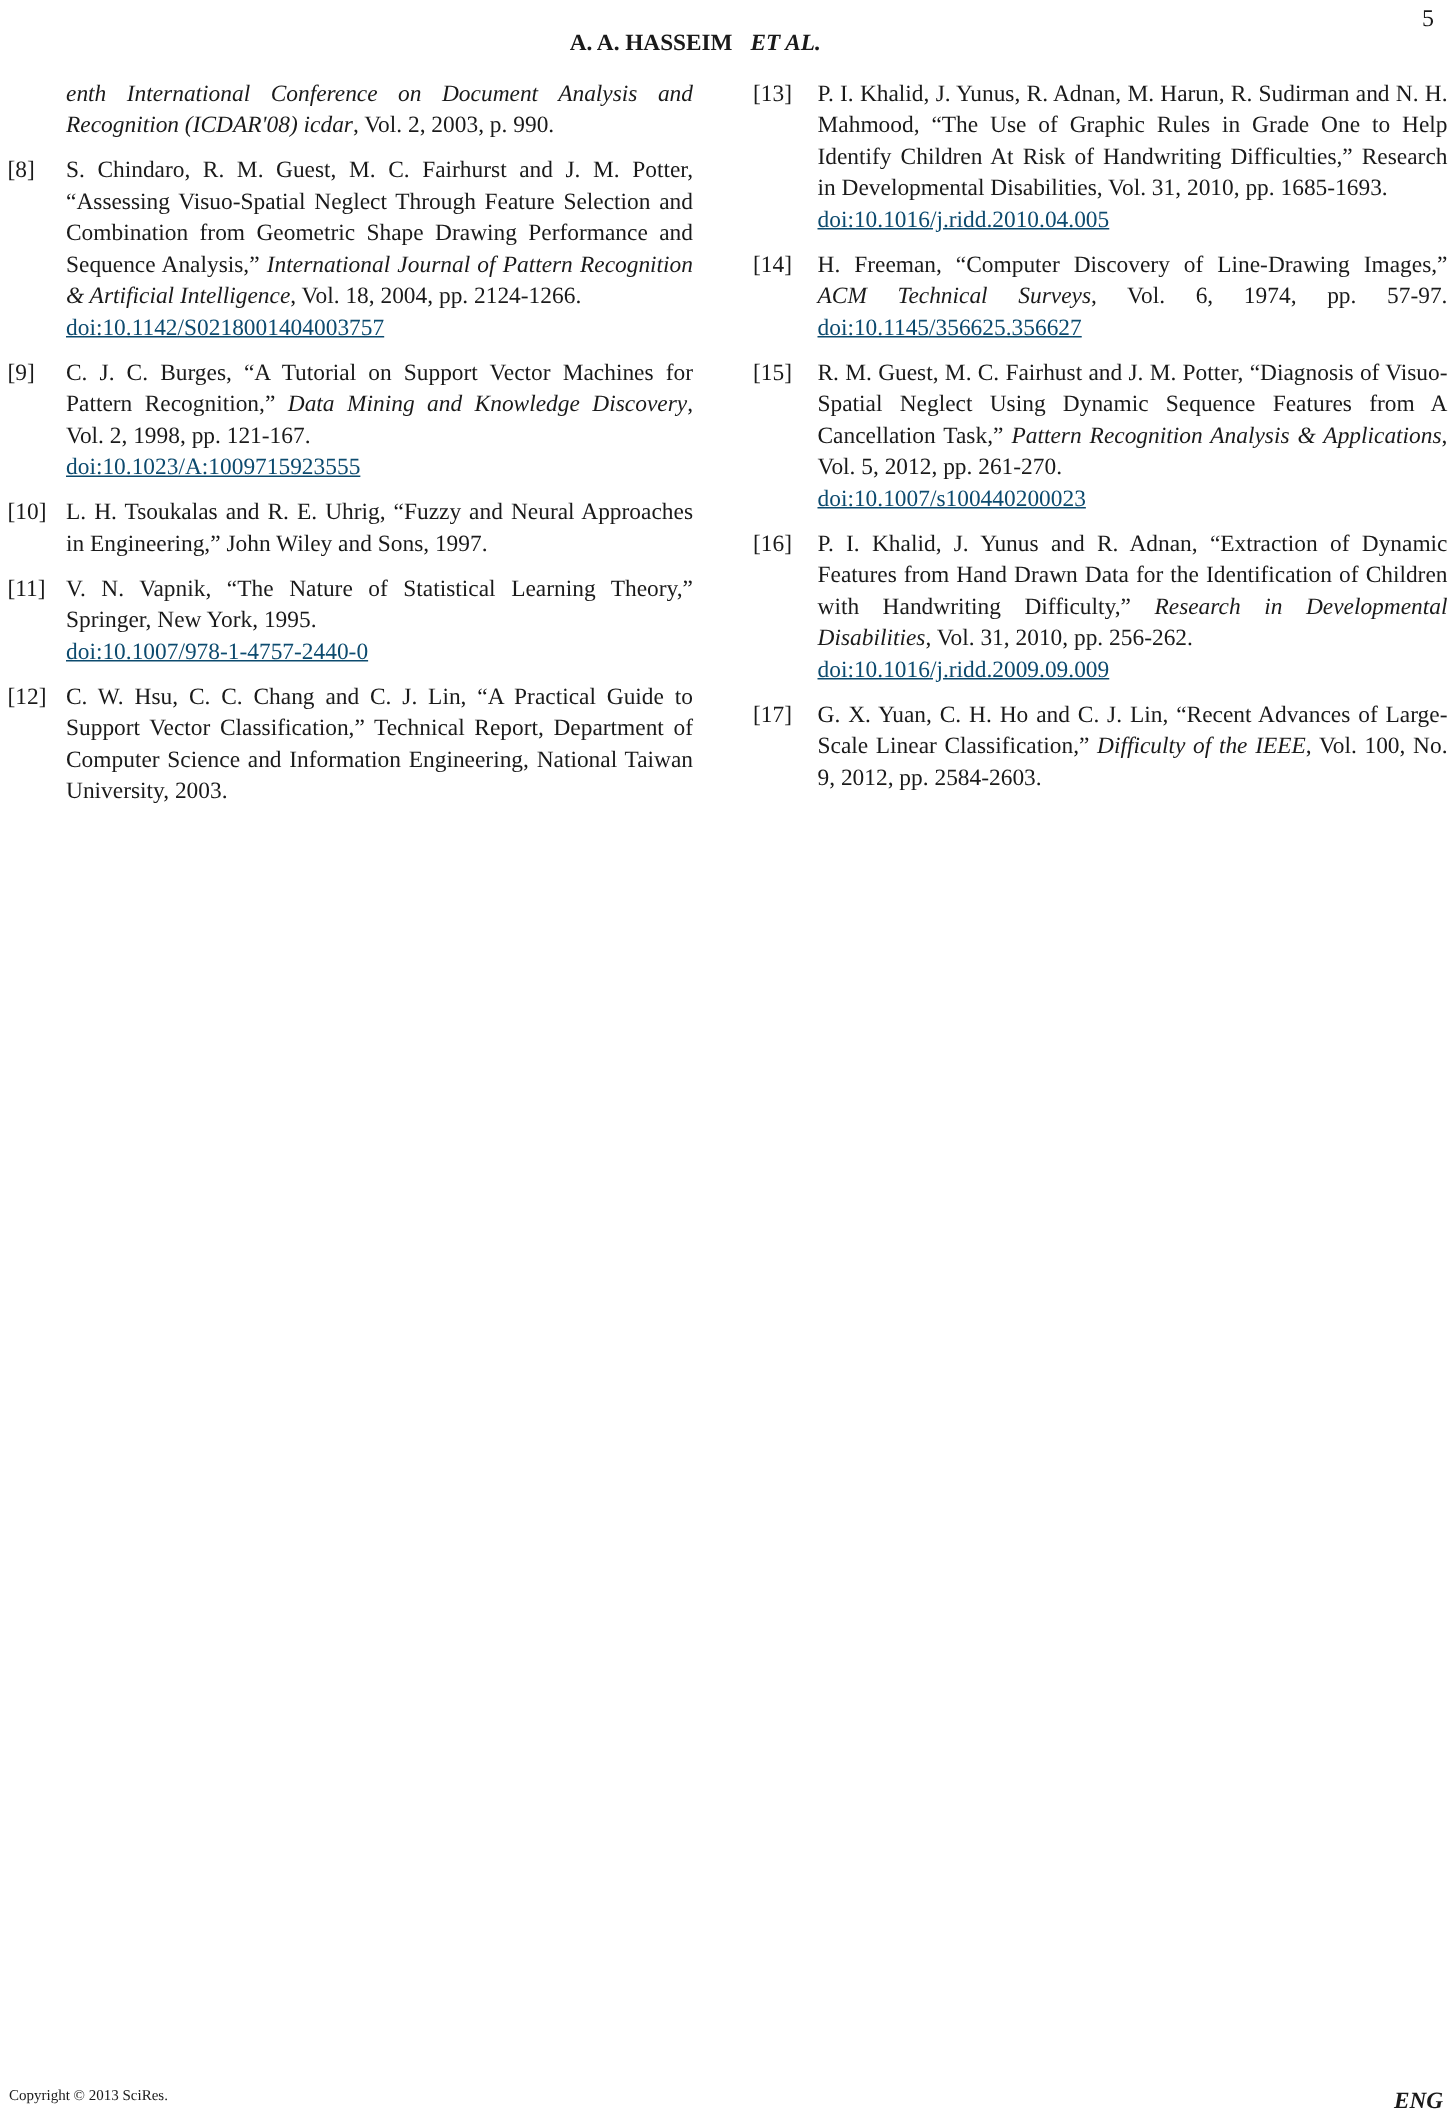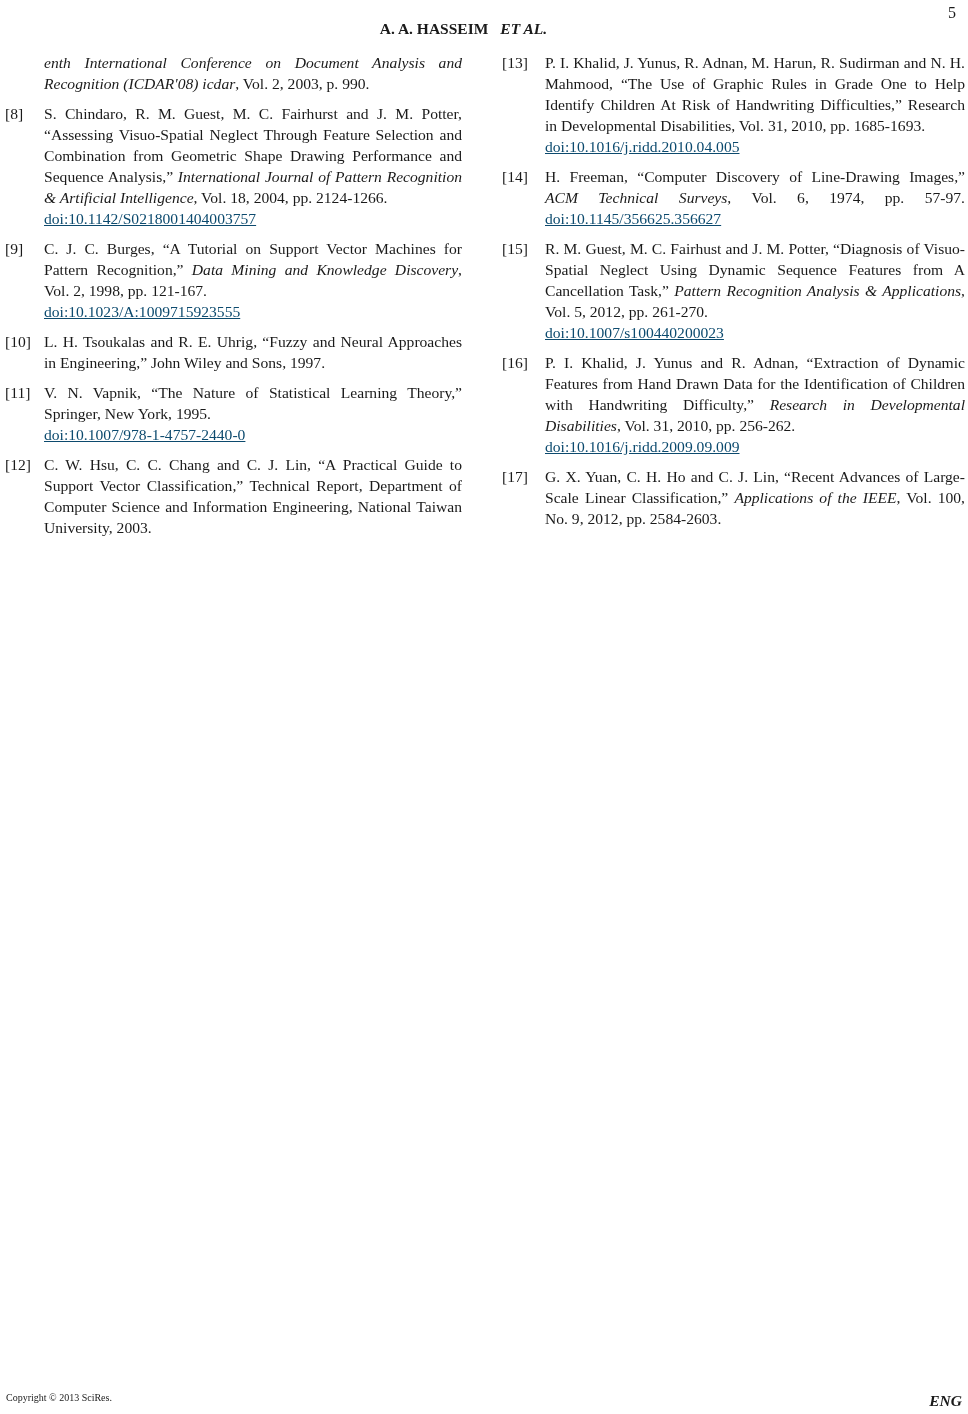--- a/index.html
+++ b/index.html
@@ -99,18 +99,18 @@
   </div>
 
   <div class="ref">
     <span class="label">[16]</span>
     <span>P. I. Khalid, J. Yunus and R. Adnan, “Extraction of Dynamic Features from Hand Drawn Data for the Identification of Children with Handwriting Difficulty,” </span><i>Research in Developmental Disabilities</i><span>, Vol. 31, 2010, pp. 256-262.</span>
     <a class="doi block">doi:10.1016/j.ridd.2009.09.009</a>
   </div>
 
   <div class="ref">
     <span class="label">[17]</span>
-    <span>G. X. Yuan, C. H. Ho and C. J. Lin, “Recent Advances of Large-Scale Linear Classification,”  </span><i>Applications of the IEEE</i><span>, Vol. 100, No. 9, 2012, pp. 2584-2603.</span>
+    <span>G. X. Yuan, C. H. Ho and C. J. Lin, “Recent Advances of Large-Scale Linear Classification,”  </span><i>Difficulty of the IEEE</i><span>, Vol. 100, No. 9, 2012, pp. 2584-2603.</span>
   </div>
 </div>
 
 <div class="footer-left">Copyright © 2013 SciRes.</div>
 <div class="footer-right">ENG</div>
 
 </body></html>

